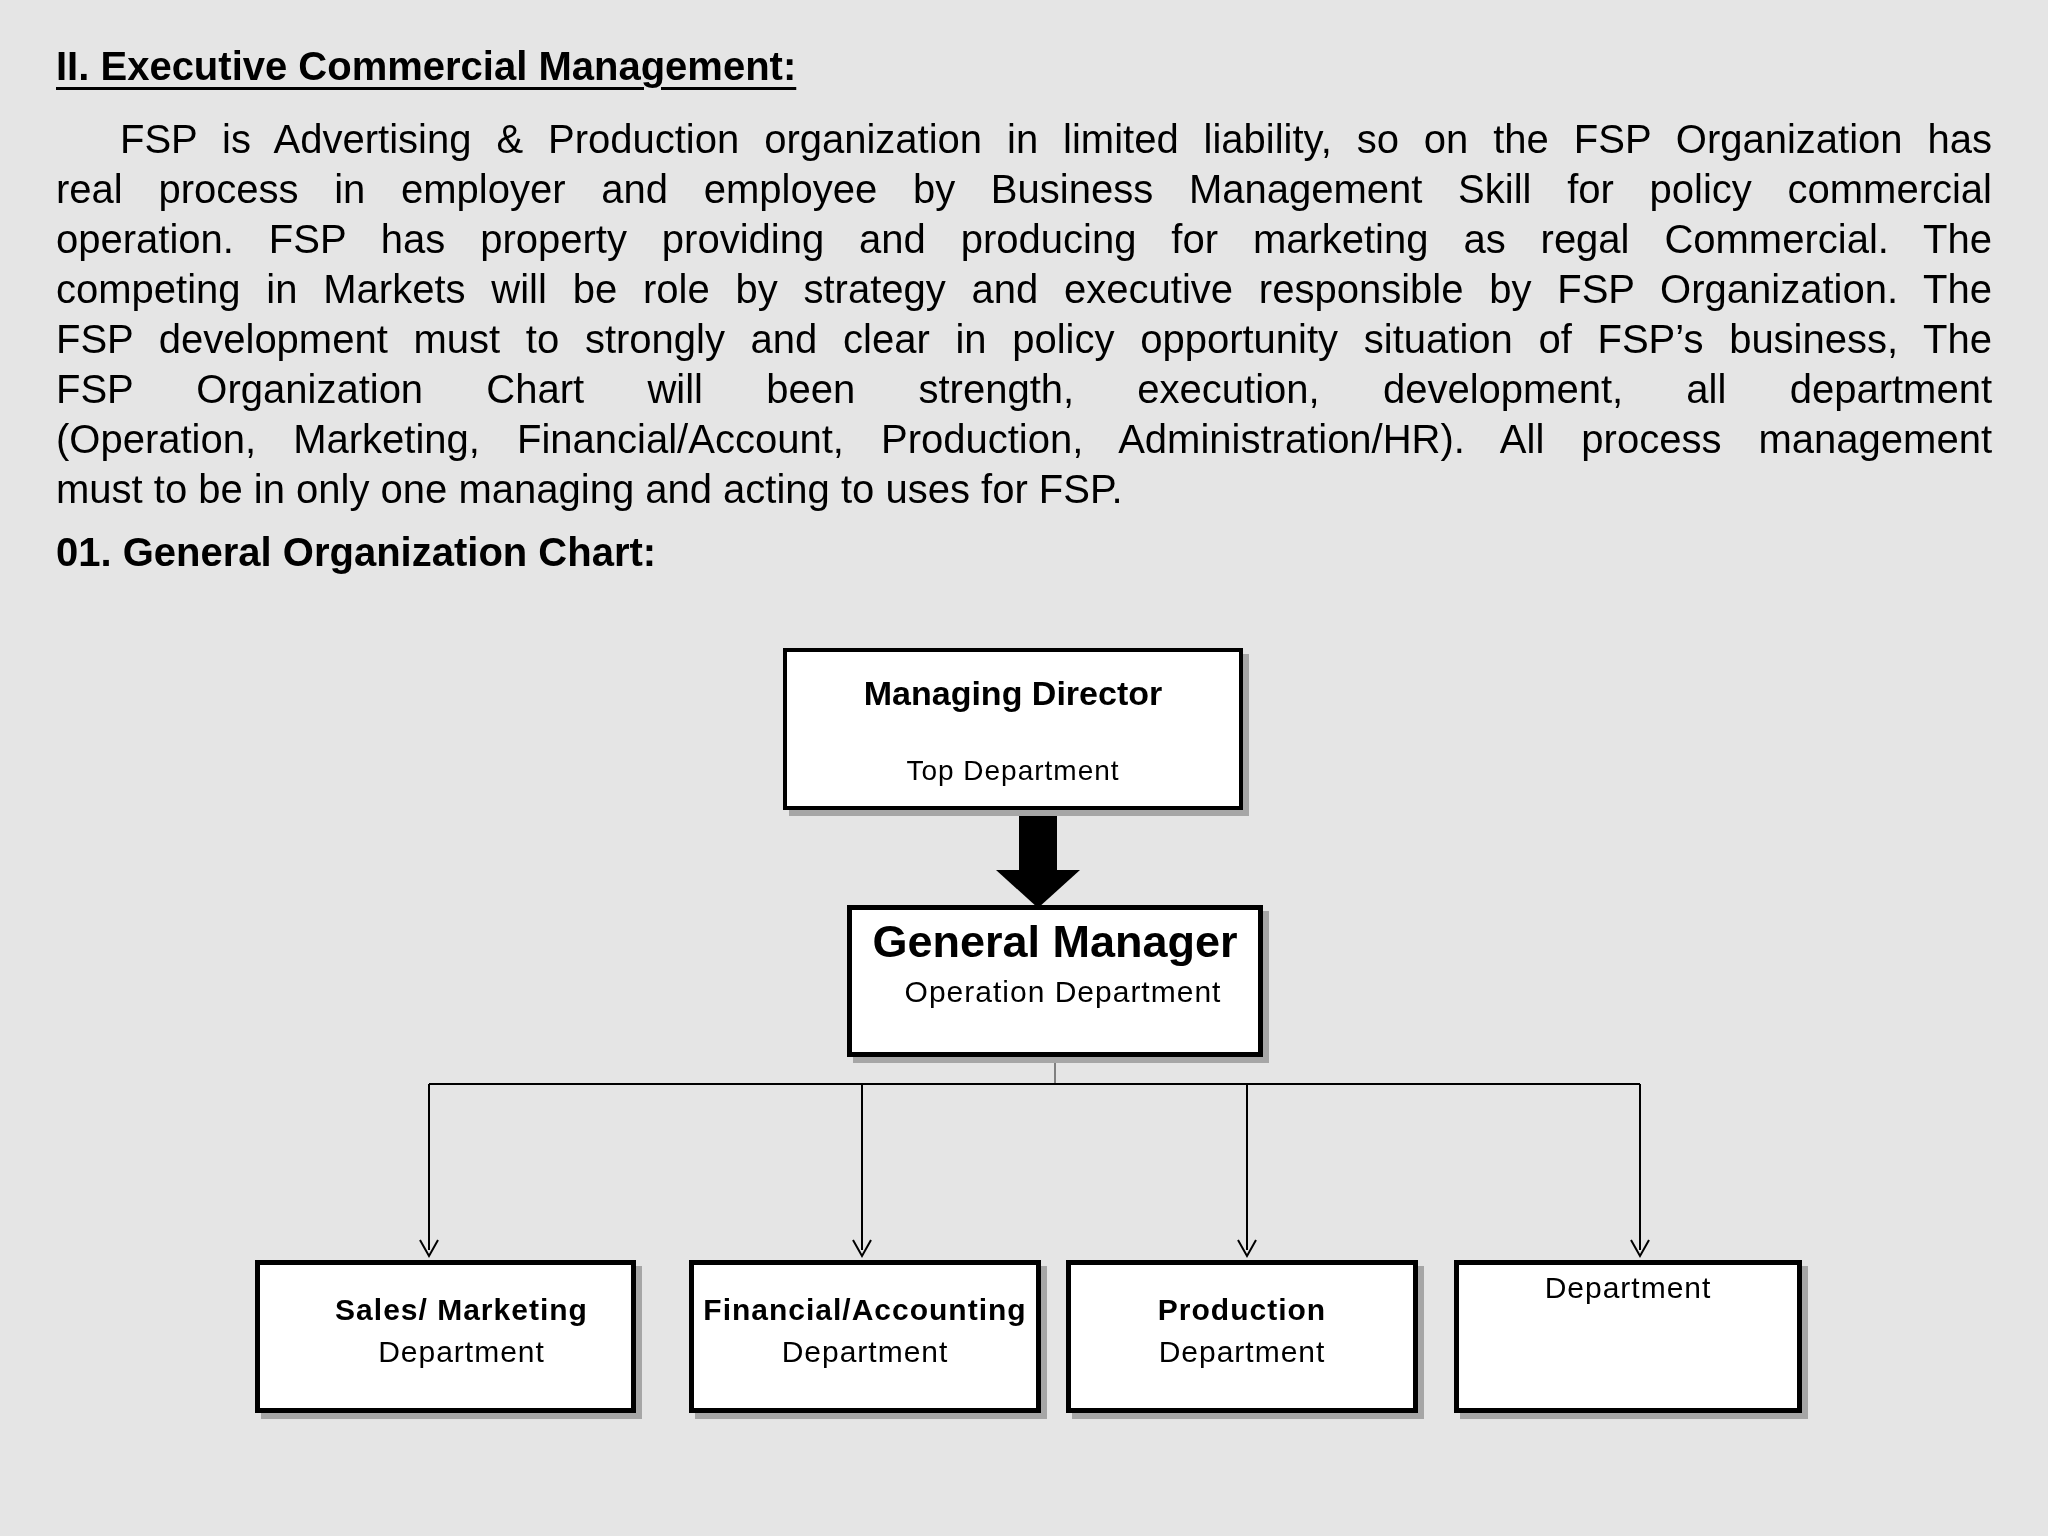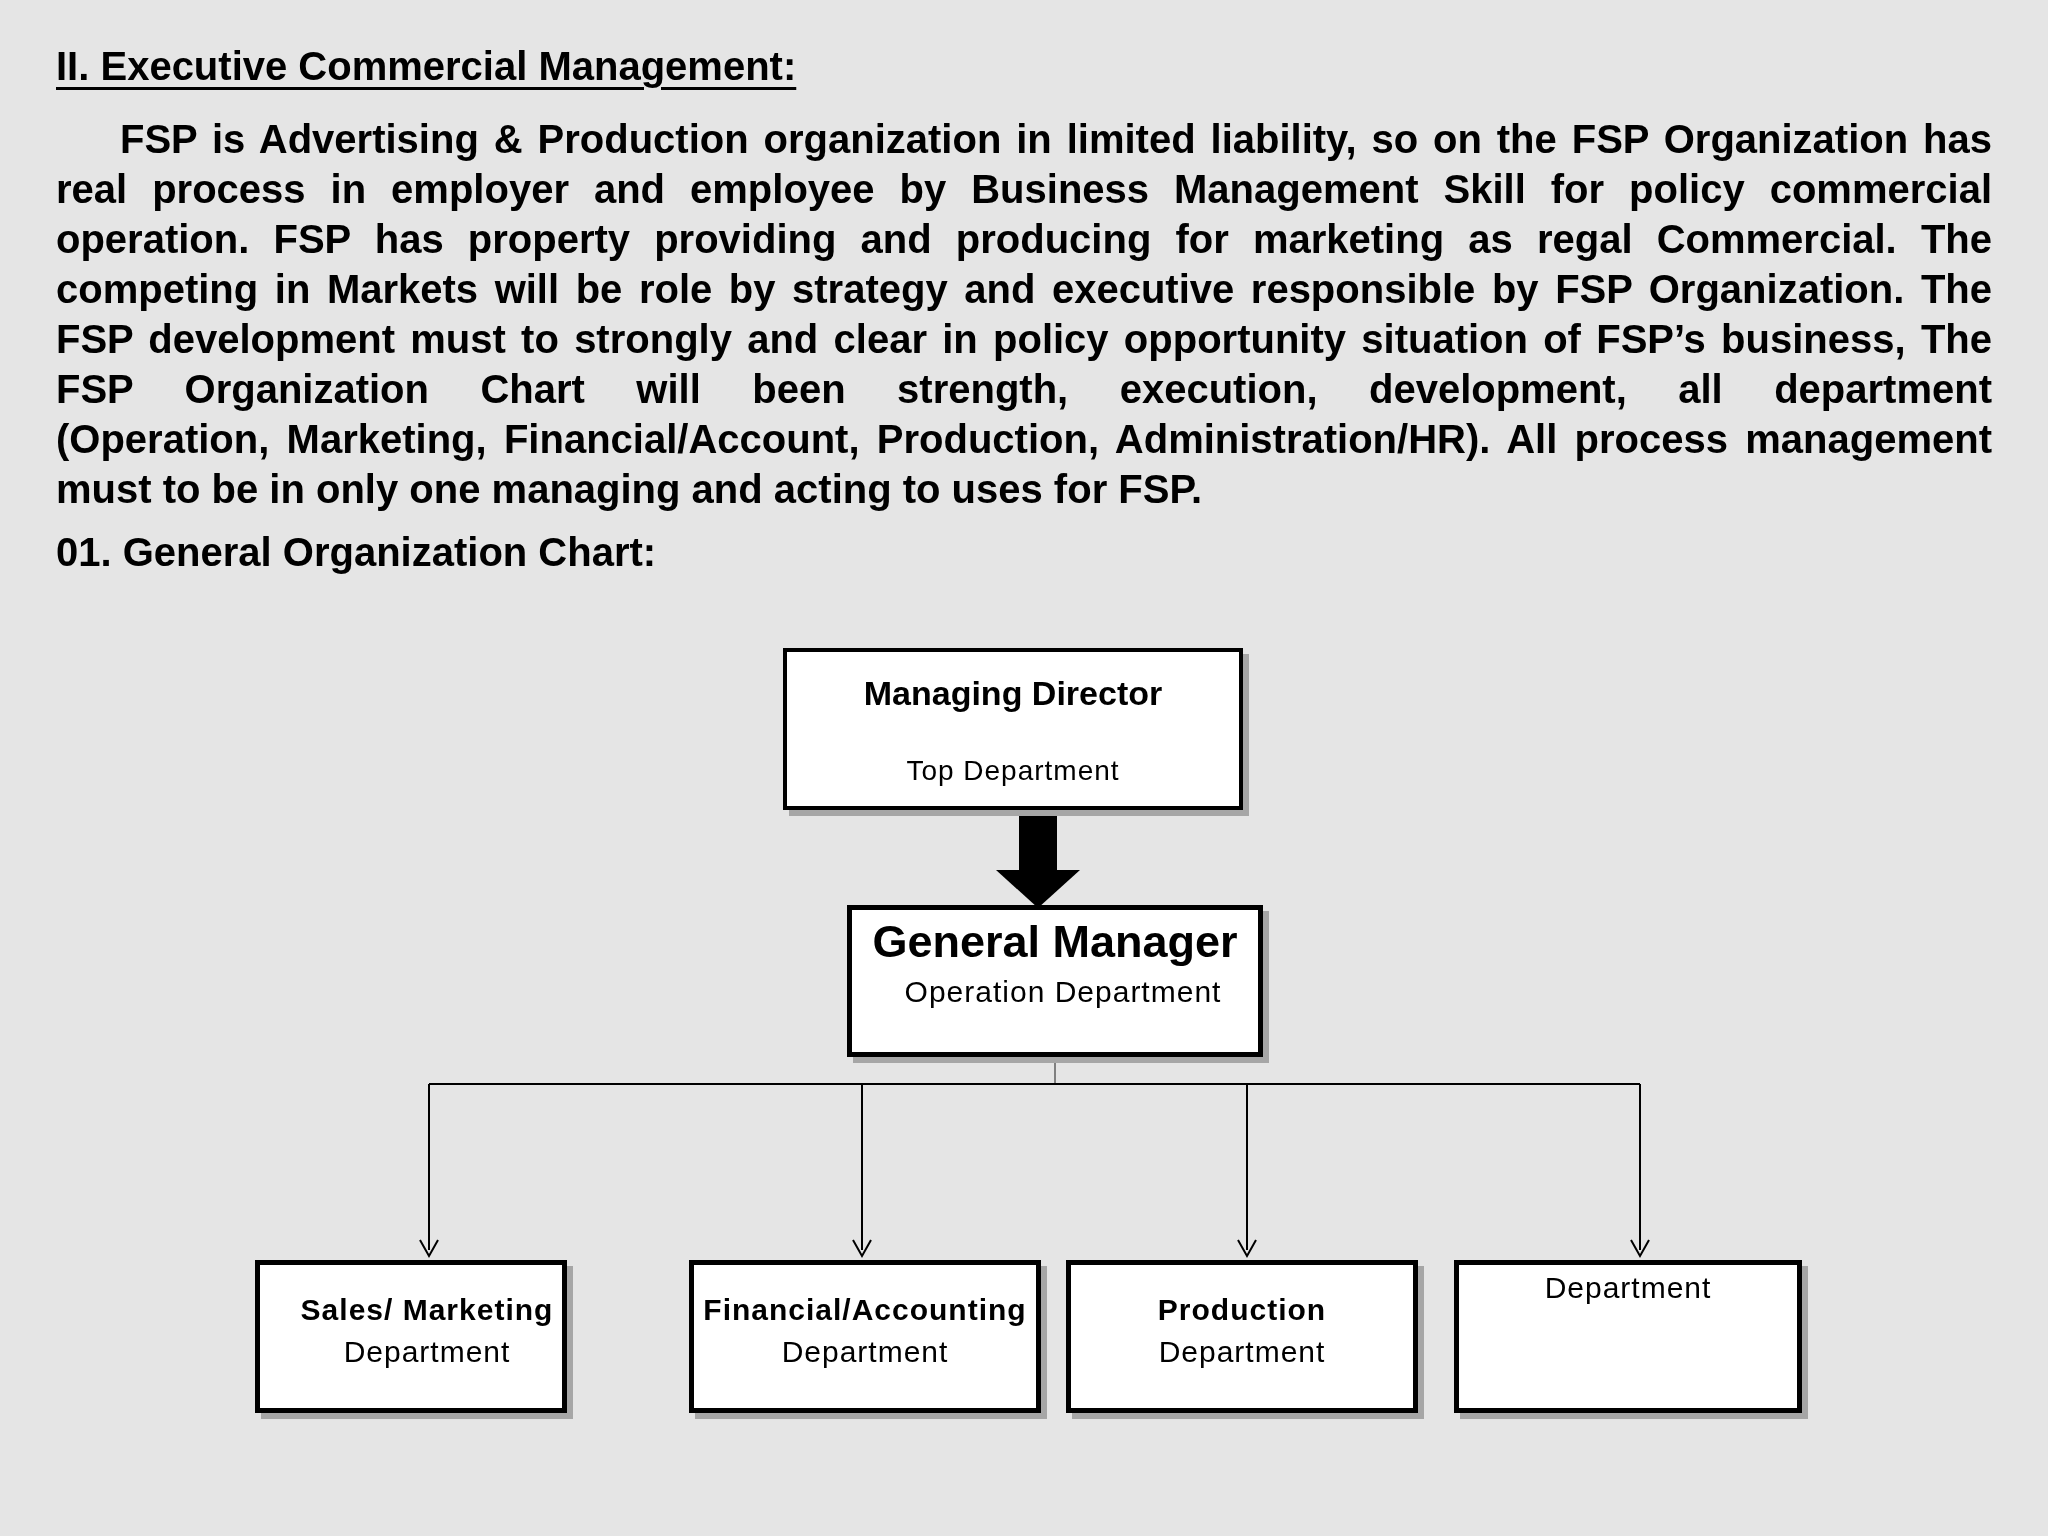--- a/index.html
+++ b/index.html
@@ -16,21 +16,20 @@
   .h1 {
     font-size: 40px; font-weight: bold; line-height: 48px;
     text-decoration: underline; text-decoration-thickness: 3px; text-underline-offset: 7px;
     margin: 0 0 24px 0;
   }
   .para { margin: 0; }
   .pline {
     font-size: 40px; line-height: 50px;
     text-align: justify; text-align-last: justify;
     white-space: normal;
-    font-weight: bold;
   }
   .pline.first { text-indent: 64px; }
   .pline.last { text-align: left; text-align-last: left; }
   .h2 {
     font-size: 40px; font-weight: bold; line-height: 48px;
     margin: 14px 0 0 0;
   }
 
   
   .obox {
@@ -44,21 +43,21 @@
   .md-box .title { margin-top: 14px; font-size: 34px; line-height: 54px; }
   .md-box .subtitle { margin-top: 34px; font-size: 28px; line-height: 34px; letter-spacing: 1px; }
 
   .gm-box { left: 847px; top: 905px; width: 416px; height: 152px; border-width: 5px; }
   .gm-box .title { margin-top: 6px; font-size: 45px; line-height: 52px; }
   .gm-box .subtitle { margin-top: 6px; font-size: 30px; line-height: 36px; letter-spacing: 1px; padding-left: 16px; }
 
   .dept-box { top: 1260px; height: 153px; border-width: 5px; }
   .dept-box .title { margin-top: 26px; font-size: 30px; line-height: 38px; letter-spacing: 1px; }
   .dept-box .subtitle { margin-top: 4px; font-size: 30px; line-height: 38px; letter-spacing: 1px; }
-  .dept-1 { left: 255px;  width: 312px; padding-left: 32px; }
+  .dept-1 { left: 255px;  width: 381px; padding-left: 32px; }
   .dept-2 { left: 689px;  width: 352px; }
   .dept-3 { left: 1066px; width: 352px; }
   .dept-4 { left: 1454px; width: 348px; }
 
   
   .big-arrow-shaft {
     position: absolute; left: 1019px; top: 812px;
     width: 38px; height: 60px; background: #000000;
   }
   .big-arrow-head {

